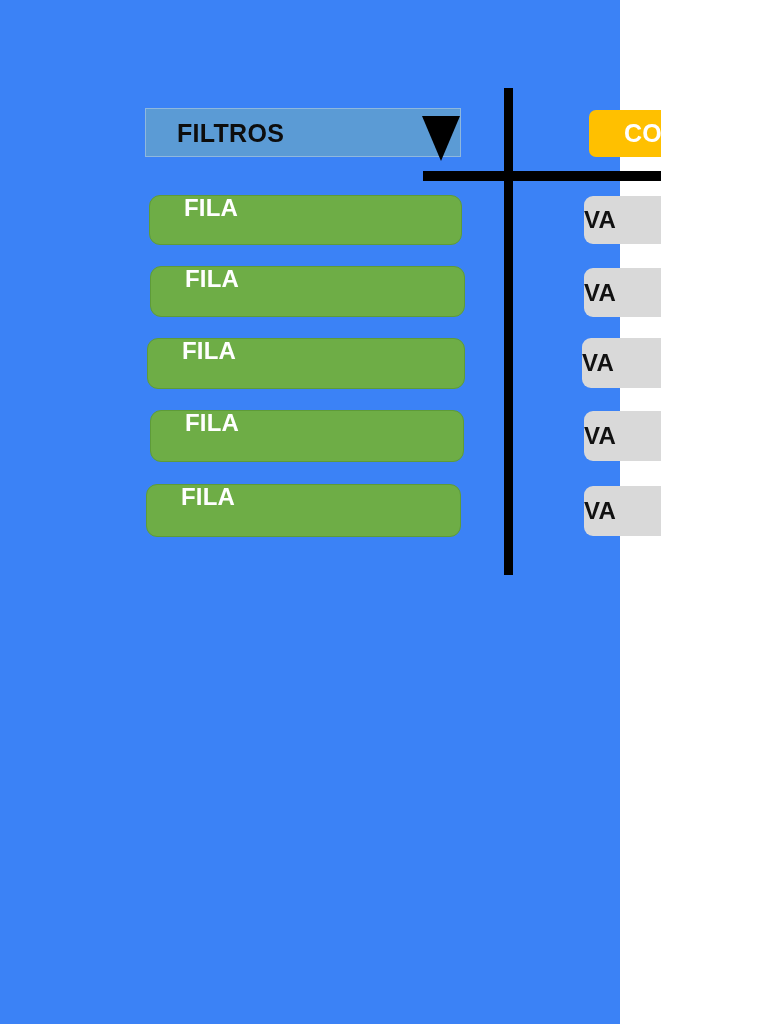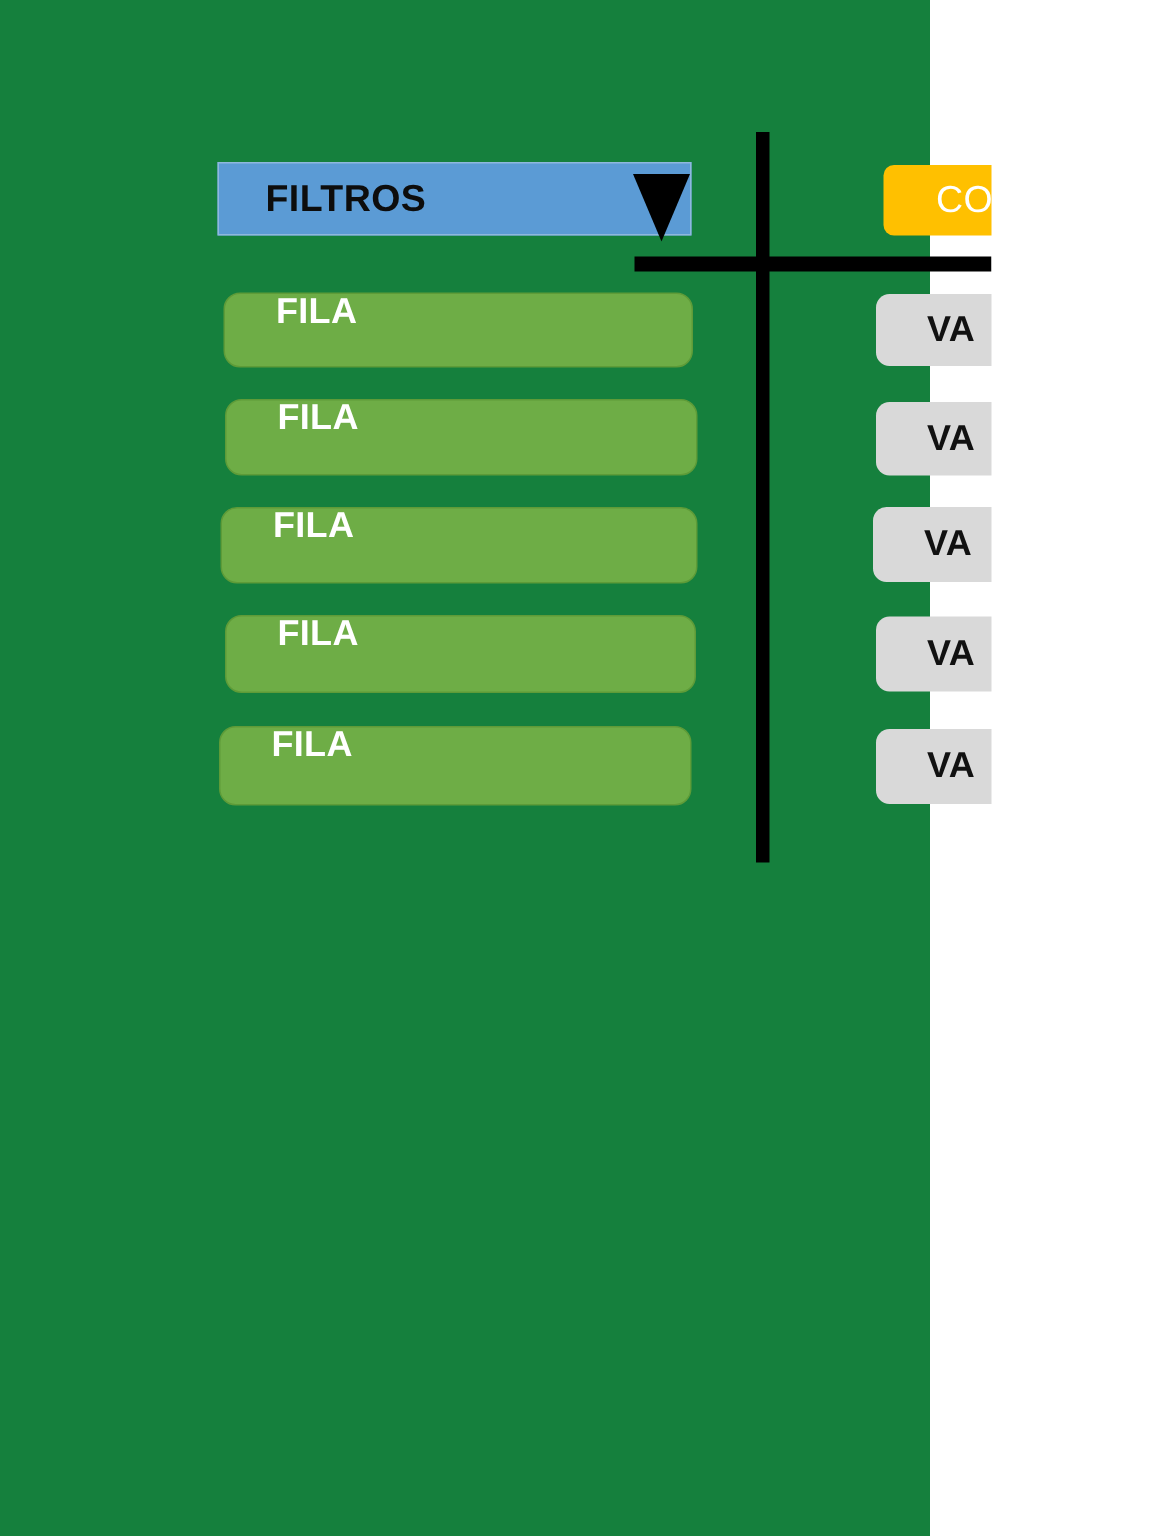--- a/index.html
+++ b/index.html
@@ -16,21 +16,21 @@
     font-family: "Liberation Sans", sans-serif;
     -webkit-font-smoothing: antialiased;
   }
 
   #canvas {
     position: absolute;
     left: 0;
     top: 0;
     width: 620px;
     height: 1024px;
-    background: #15803d;
+    background: #3b82f6;
   }
 
   
   .filtros-header {
     position: absolute;
     left: 145px;
     top: 108px;
     width: 316px;
     height: 49px;
     background: #5B9BD5;
@@ -120,41 +120,40 @@
     width: 150px;
     height: 47px;
     background: #FFC000;
     border-radius: 7px;
     box-sizing: border-box;
     display: flex;
     align-items: center;
   }
   .columna-label {
     font-size: 25px;
-    font-weight: normal;
+    font-weight: bold;
     color: #ffffff;
     padding-left: 35px;
     letter-spacing: 0.3px;
     line-height: 1;
     white-space: nowrap;
   }
 
   .valor-btn {
     position: absolute;
     background: #D9D9D9;
     border-radius: 9px;
     box-sizing: border-box;
     display: flex;
     align-items: center;
   }
   .valor-label {
     font-size: 24px;
     font-weight: bold;
     color: #111111;
-    padding-left: 34px;
     letter-spacing: 0.2px;
     line-height: 1;
     white-space: nowrap;
   }
 </style>
 </head>
 <body>
 
 <div id="canvas">
 

